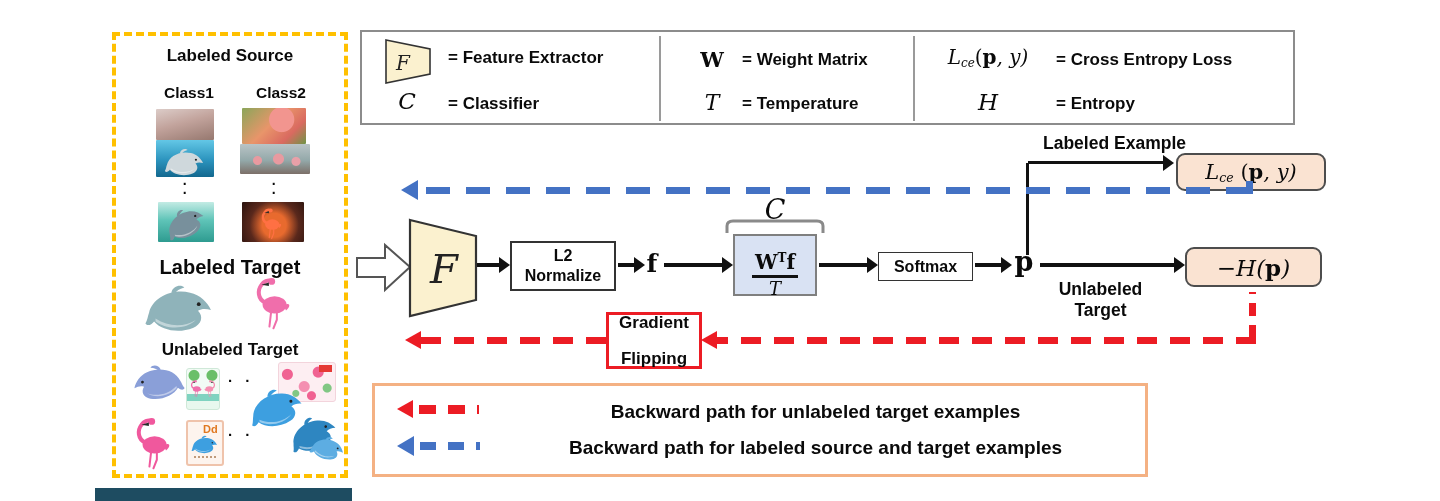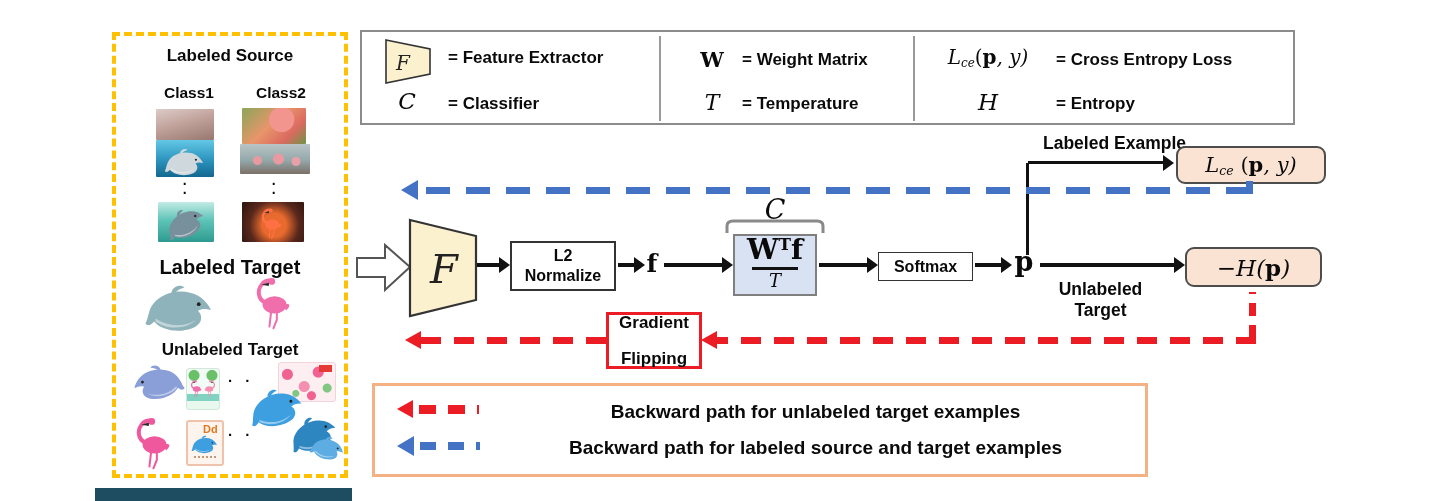--- a/index.html
+++ b/index.html
@@ -227,41 +227,41 @@
 
 <div class="harrow" style="left:618px;top:263px;width:17px"></div>
 <div class="abs mb ctr" style="left:641px;top:249px;width:22px;font-size:25px">f</div>
 <div class="harrow" style="left:664px;top:263px;width:59px"></div>
 
 <div class="abs ctr mi" style="left:724px;top:194px;width:102px;font-size:27px">C</div>
 <svg class="abs" style="left:724px;top:218px" width="102" height="16" viewBox="0 0 102 16">
   <path d="M3 15 L3 8 Q3 3 9 3 L93 3 Q99 3 99 8 L99 15" stroke="#8a8a8a" stroke-width="3" fill="none"></path>
 </svg>
 <div class="abs" style="left:733px;top:234px;width:84px;height:62px;background:#D9E2F3;border:2px solid #7f7f7f;box-sizing:border-box;text-align:center">
-  <div class="math" style="font-size:28px;line-height:1;margin-top:0">
+  <div class="math" style="font-size:20px;line-height:1;margin-top:16px">
     <span class="mb">W</span><span class="mb sup">T</span><span class="mb">f</span>
   </div>
   <div style="width:46px;height:2.5px;background:#111;margin:3px auto 2px"></div>
   <div class="mi" style="font-size:18px;line-height:1">T</div>
 </div>
 
 <div class="harrow" style="left:819px;top:263px;width:49px"></div>
 
 <div class="abs fbox" style="left:878px;top:252px;width:95px;height:29px;border-width:1.5px">
   <div>Softmax</div>
 </div>
 
 <div class="harrow" style="left:975px;top:263px;width:27px"></div>
 <div class="abs mb ctr" style="left:1010px;top:246px;width:28px;font-size:27px">p</div>
 
 <div class="abs" style="left:1026px;top:163px;width:3px;height:92px;background:#111"></div>
 <div class="harrow" style="left:1028px;top:161px;width:136px;height:3px"></div>
 <div class="abs ctr biglabel" style="left:1022px;top:133px;width:185px">Labeled Example</div>
 
-<div class="abs peach" style="left:1176px;top:146px;width:150px;height:38px">
+<div class="abs peach" style="left:1176px;top:153px;width:150px;height:38px">
   <span class="math" style="font-size:21px">
     <span class="mi">L</span><span class="mi sub">ce</span><span> (</span><span class="mb">p</span><span class="mi">, y)</span>
   </span>
 </div>
 
 <div class="abs" style="left:1246px;top:181px;width:7px;height:13px;background:#4472C4"></div>
 <div class="abs blue-dash" style="left:418px;top:187px;width:832px;height:7px"></div>
 <div class="abs tri-l-blue" style="left:401px;top:180px"></div>
 
 <div class="harrow" style="left:1040px;top:263px;width:135px"></div>

